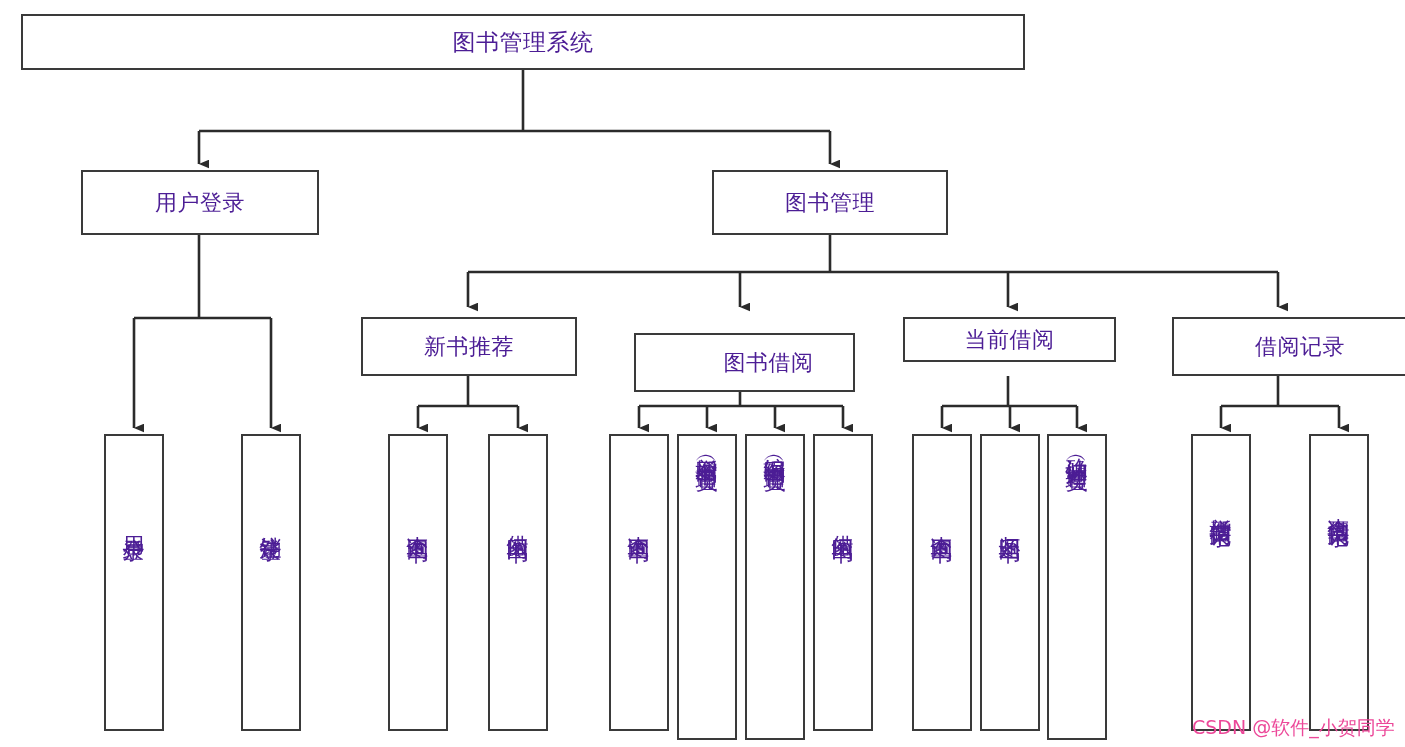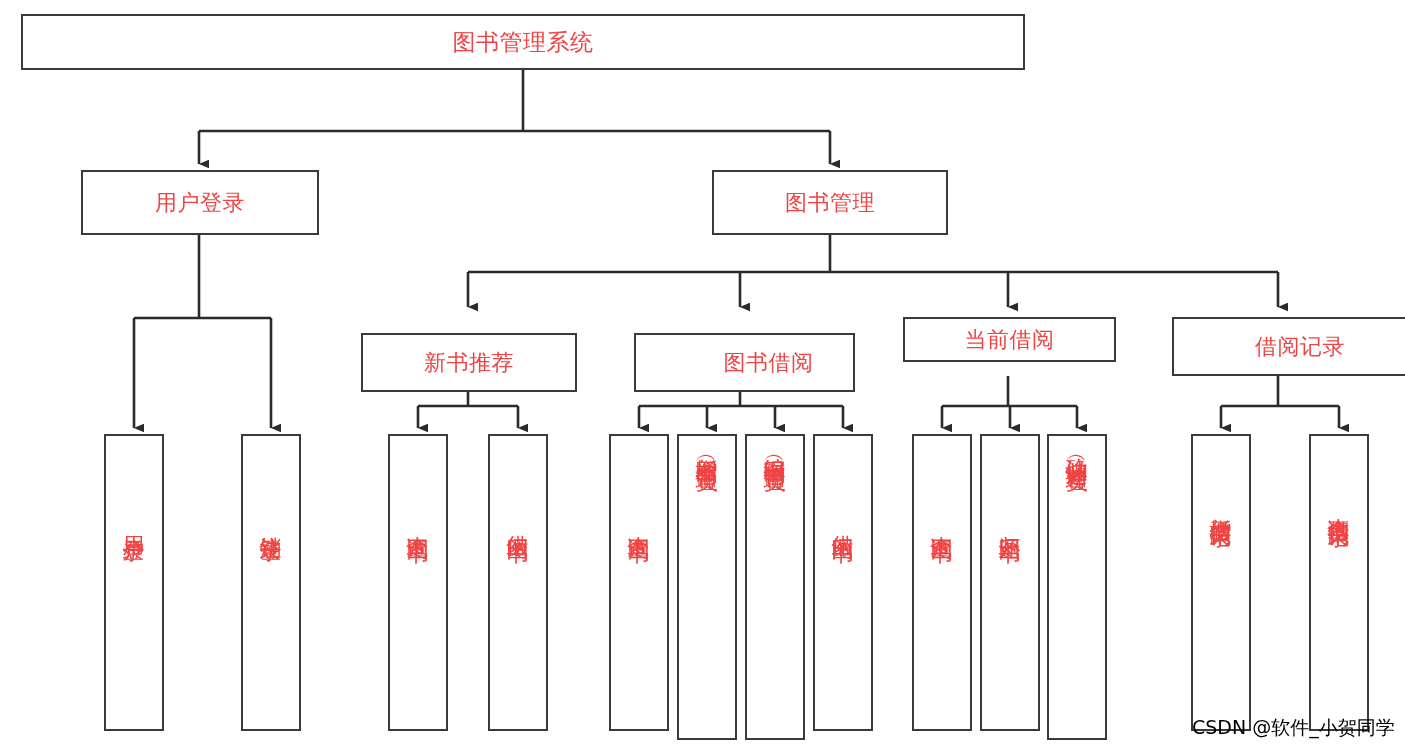--- a/index.html
+++ b/index.html
@@ -33,21 +33,21 @@
     display: flex;
     align-items: center;
     justify-content: center;
     color: #2b2b2b;
   }
   .node-label {
     display: block;
     text-align: center;
     line-height: 1.0;
     white-space: nowrap;
-    color: #ef4444;
+    color: #4c1d95;
   }
   
   .node.horiz .node-label {
     font-size: 22px;
     letter-spacing: 0.5px;
   }
   .node.horiz.root .node-label {
     font-size: 23px;
   }
   
@@ -69,21 +69,21 @@
   }
   
   .node.vert.mid .node-label {
     margin-top: 76px;
   }
   .node.vert.mid2 .node-label {
     margin-top: 58px;
   }
   .watermark {
     position: absolute;
-    color: #000000;
+    color: #ec4899;
     font-size: 19px;
     white-space: nowrap;
     user-select: none;
   }
 </style>
 </head>
 <body>
 
 <div id="diagram-root">
 
@@ -144,21 +144,21 @@
   </div>
 
   <div class="node horiz" style="left:81px; top:170px; width:238px; height:65px;">
     <span class="node-label">用户登录</span>
   </div>
 
   <div class="node horiz" style="left:712px; top:170px; width:236px; height:65px;">
     <span class="node-label">图书管理</span>
   </div>
 
-  <div class="node horiz" style="left:361px; top:333px; width:216px; height:59px;">
+  <div class="node horiz" style="left:361px; top:317px; width:216px; height:59px;">
     <span class="node-label">新书推荐</span>
   </div>
 
   <div class="node horiz" style="left:634px; top:333px; width:221px; height:59px;padding-left:48px;">
     <span class="node-label">图书借阅</span>
   </div>
 
   <div class="node horiz" style="left:903px; top:317px; width:213px; height:45px;">
     <span class="node-label">当前借阅</span>
   </div>

